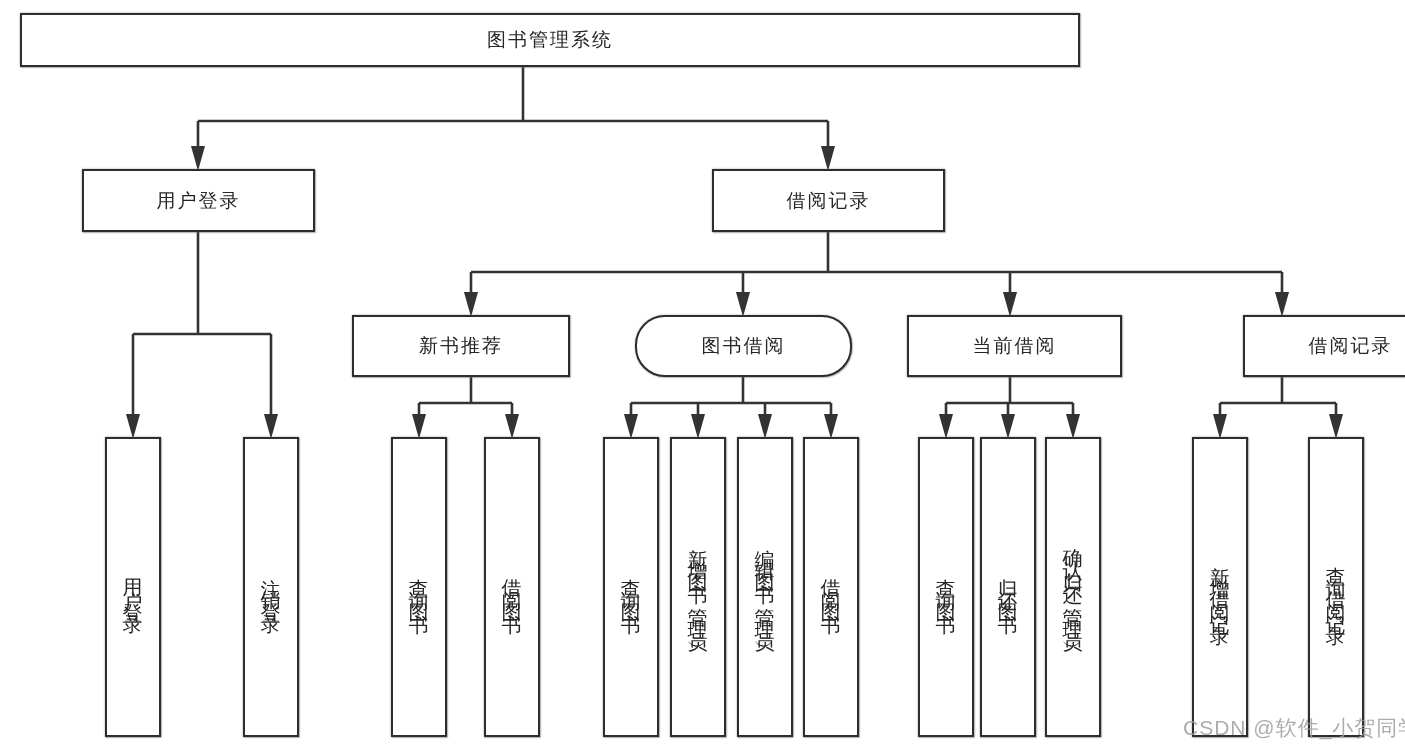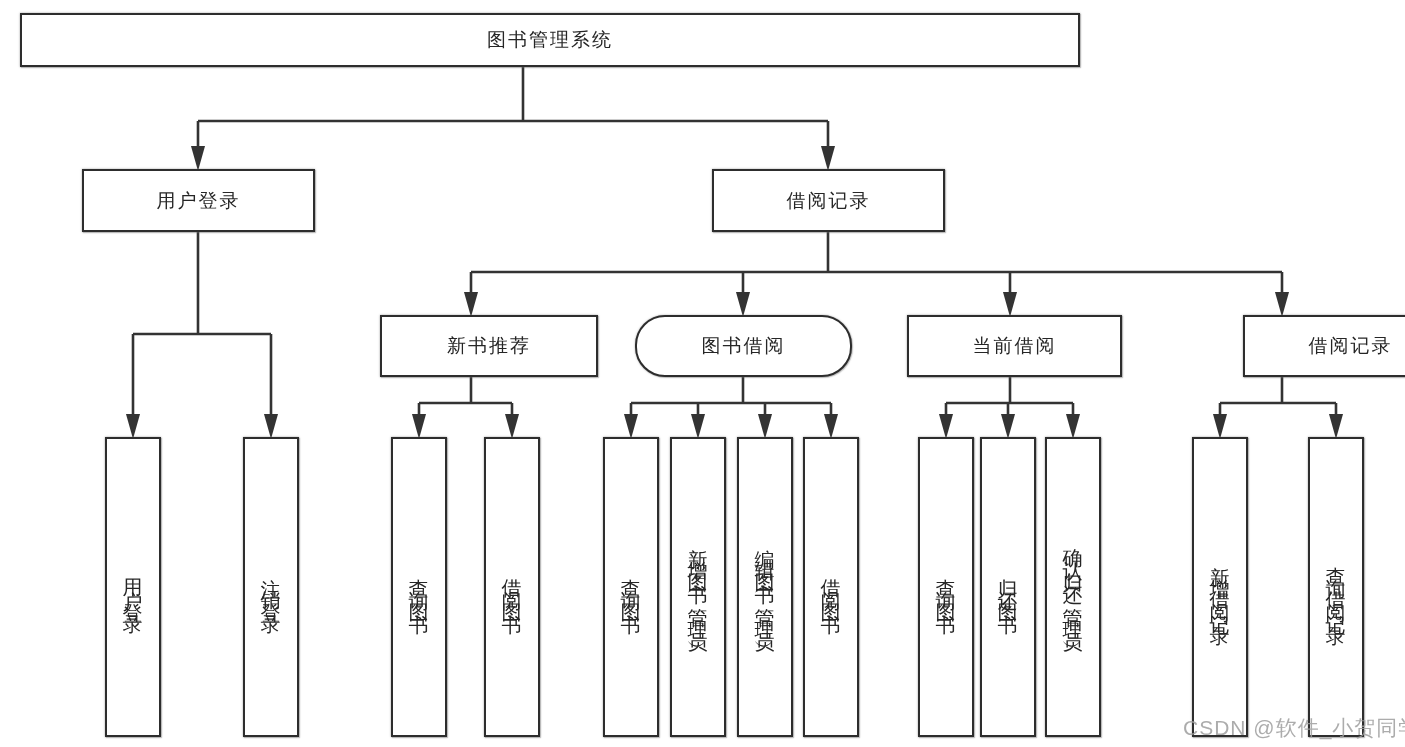--- a/index.html
+++ b/index.html
@@ -124,21 +124,21 @@
     <span>图书管理系统</span>
   </div>
 
   <div class="node hnode l2-node" style="left:82px;">
     <span>用户登录</span>
   </div>
   <div class="node hnode l2-node" style="left:712px;">
     <span>借阅记录</span>
   </div>
 
-  <div class="node hnode l3-node" style="left:380px;width:218px;">
+  <div class="node hnode l3-node" style="left:352px;width:218px;">
     <span>新书推荐</span>
   </div>
   <div class="node hnode l3-node" style="left:635px;width:217px;border-radius:30px;">
     <span>图书借阅</span>
   </div>
   <div class="node hnode l3-node" style="left:907px;width:215px;">
     <span>当前借阅</span>
   </div>
   <div class="node hnode l3-node" style="left:1243px;width:215px;">
     <span>借阅记录</span>

